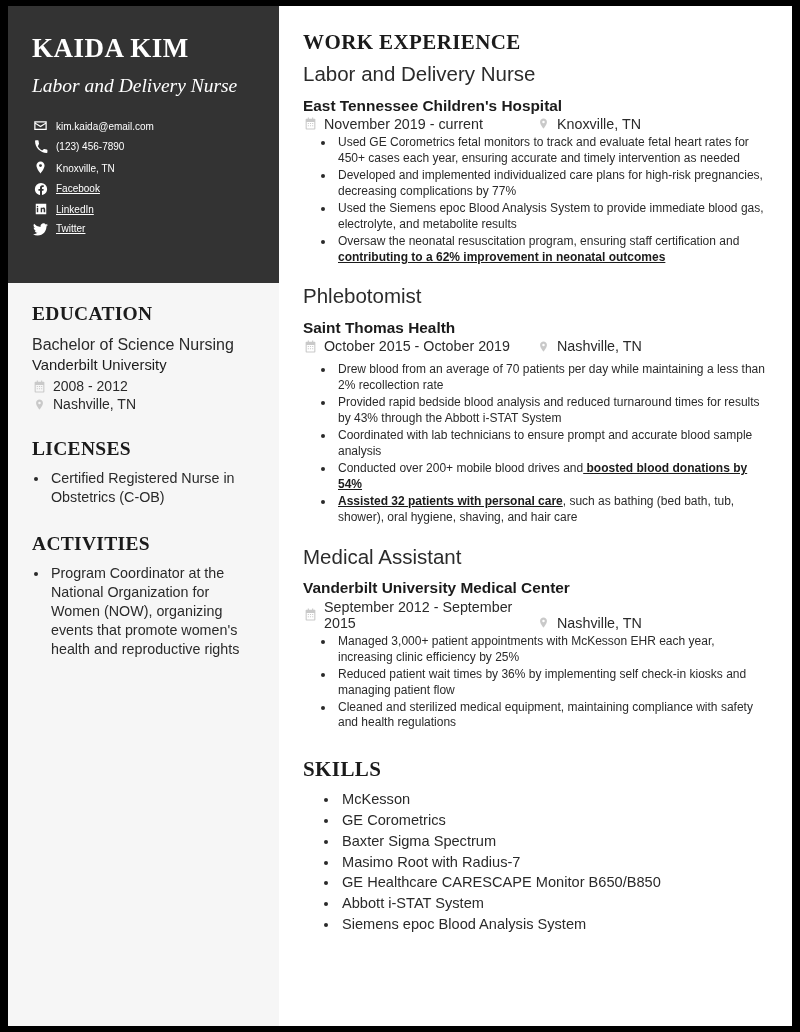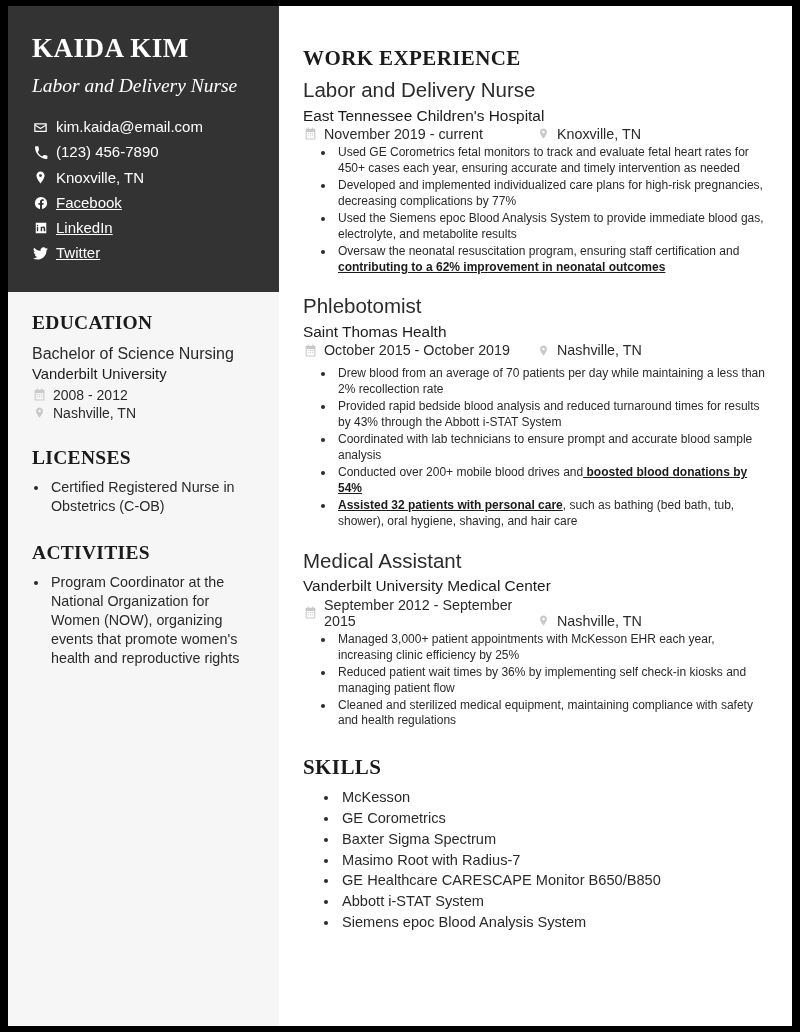--- a/index.html
+++ b/index.html
@@ -55,22 +55,22 @@
     color: #ffffff;
     margin: 0 0 20px 0;
   }
   .contact-list {
     margin: 0;
     padding: 0;
     list-style: none;
   }
   .contact-item {
     display: flex;
-    align-items: center;
-    font-size: 15px;
+    align-items: flex-end;
+    font-size: 10px;
     color: #ffffff;
     margin-bottom: 6.5px;
     line-height: 1.25;
   }
   .contact-item .ico {
     width: 17px;
     flex: 0 0 17px;
     margin-right: 7px;
     display: flex;
     align-items: center;
@@ -128,45 +128,45 @@
     color: #2a2a2a;
     line-height: 1.33;
     margin-bottom: 2px;
     padding-left: 2px;
   }
 
   
   .main {
     flex: 1 1 auto;
     background: #ffffff;
-    padding: 40px 22px 10px 24px;
+    padding: 24px 22px 10px 24px;
     box-sizing: border-box;
   }
   .main-heading {
     font-family: "Liberation Serif", serif;
     font-weight: bold;
     font-size: 21px;
     color: #1b1b1b;
     letter-spacing: 0.4px;
     margin: 0 0 7px 0;
   }
   .job { margin-bottom: 2px; }
   .job-title {
     font-size: 20.5px;
     font-weight: normal;
     color: #2b2b2b;
     line-height: 1.2;
     margin: 0;
   }
   .job-company {
     font-size: 15.4px;
-    font-weight: normal;
+    font-weight: bold;
     color: #1b1b1b;
     line-height: 1.25;
-    margin: 3px 0 1px 0;
+    margin: 9px 0 1px 0;
   }
   .job-meta {
     display: flex;
     align-items: flex-end;
     font-size: 14.3px;
     color: #2a2a2a;
     margin-bottom: 3px;
   }
   .job-meta .date-col {
     display: flex;

